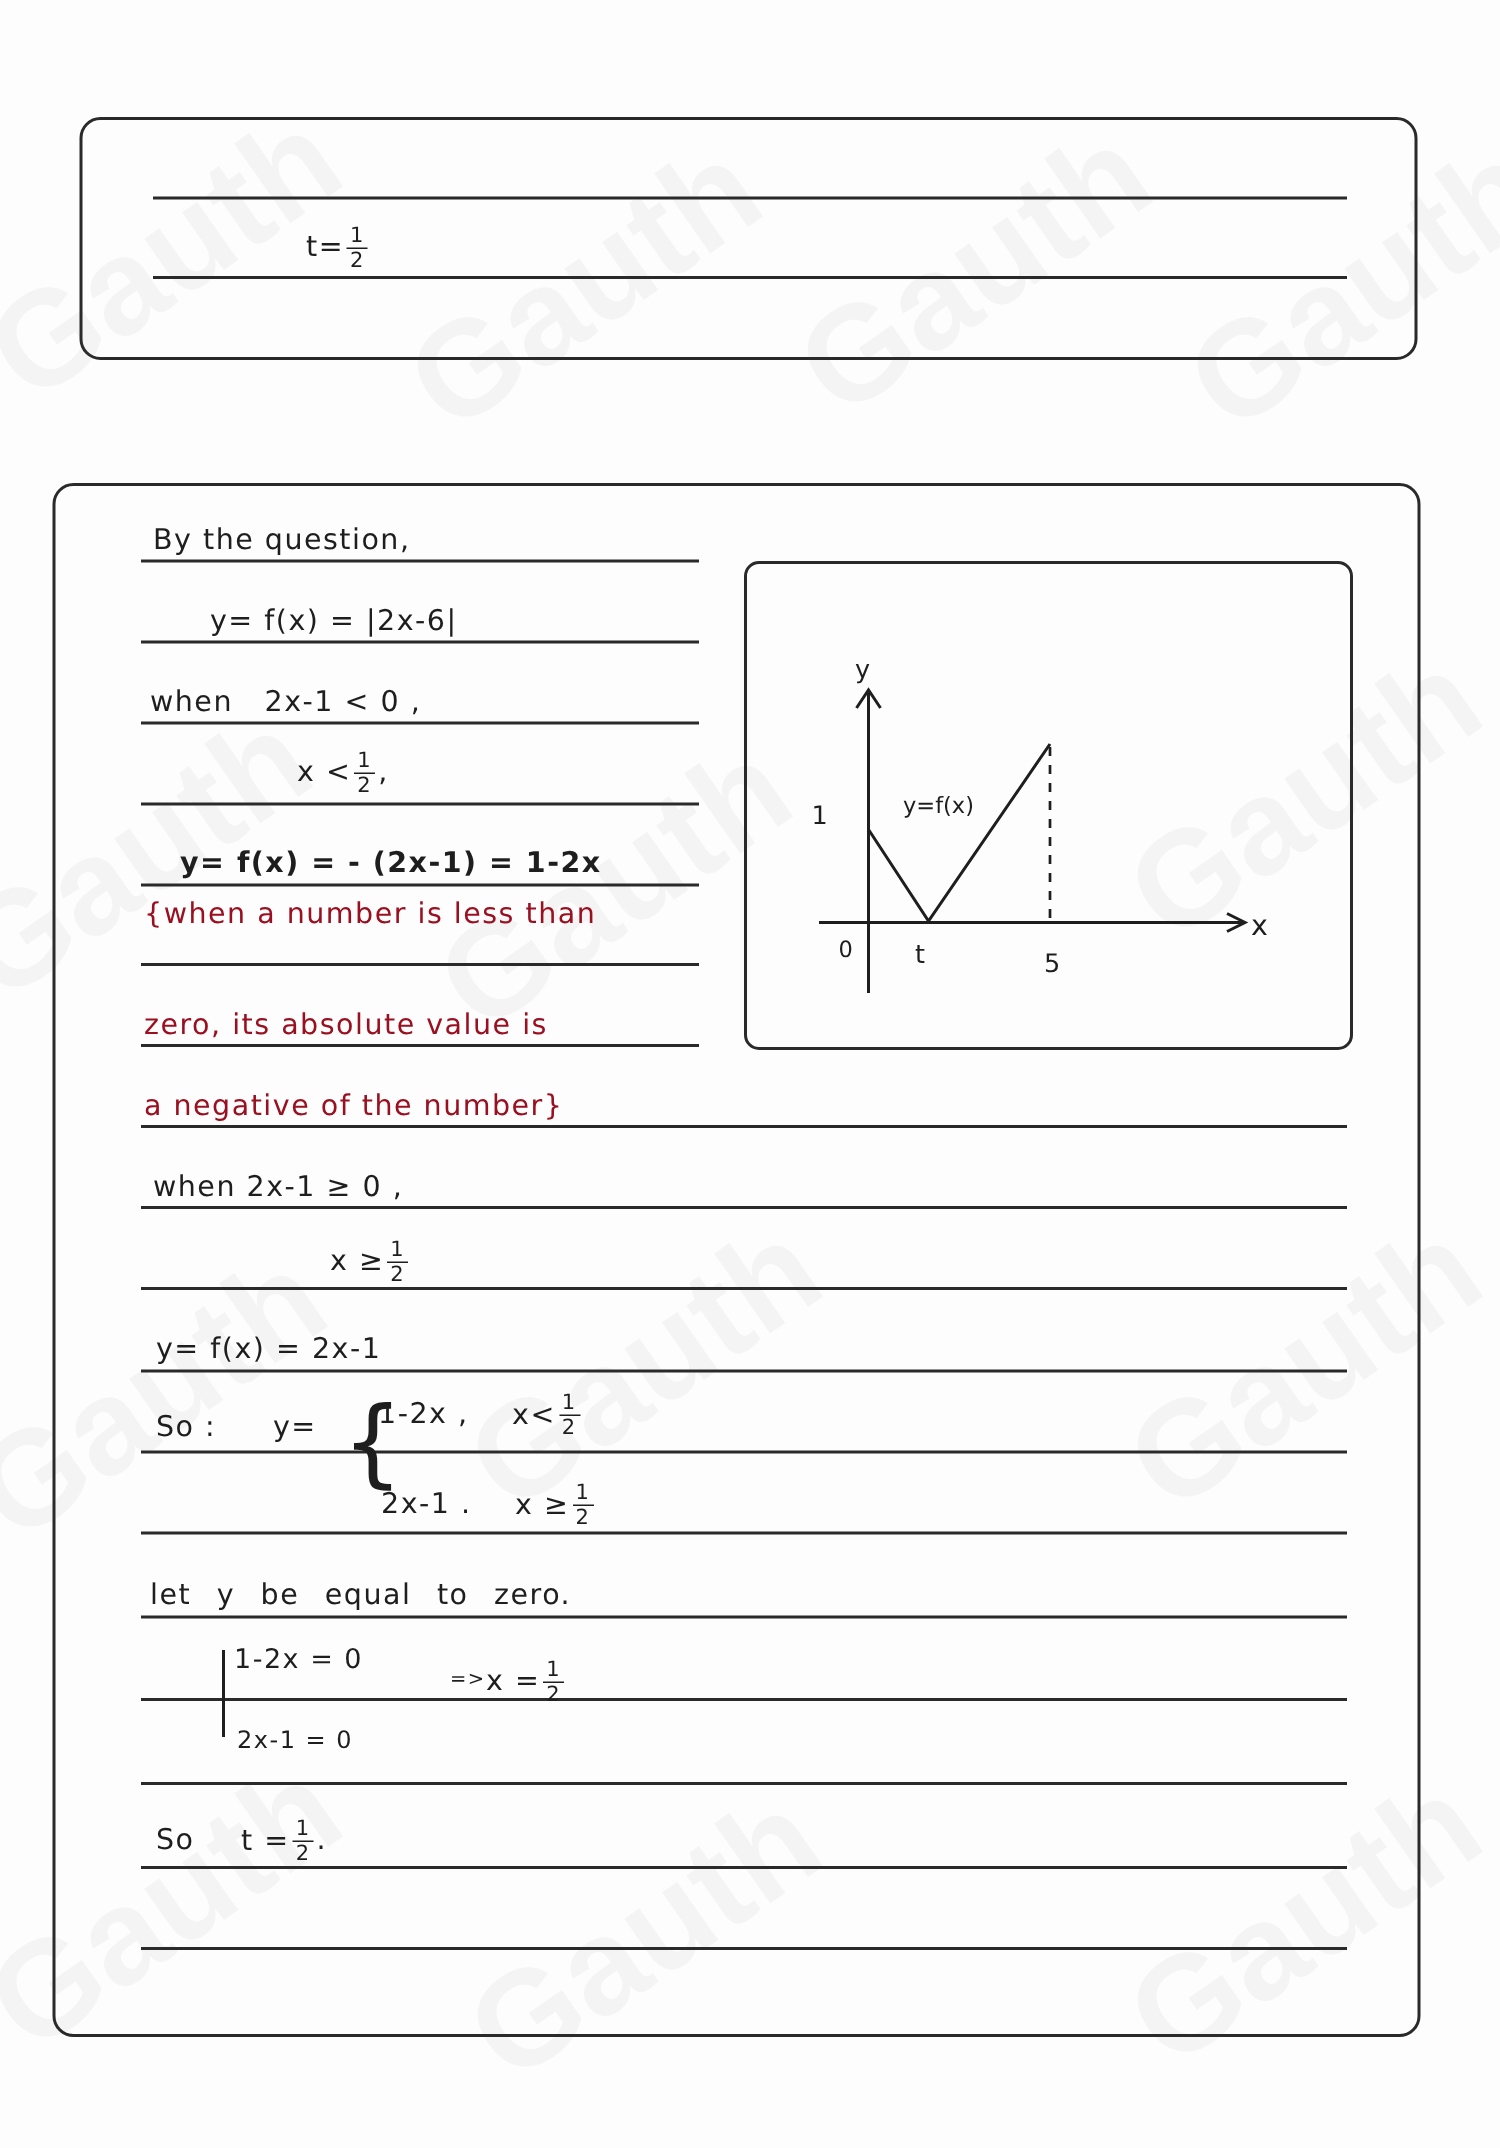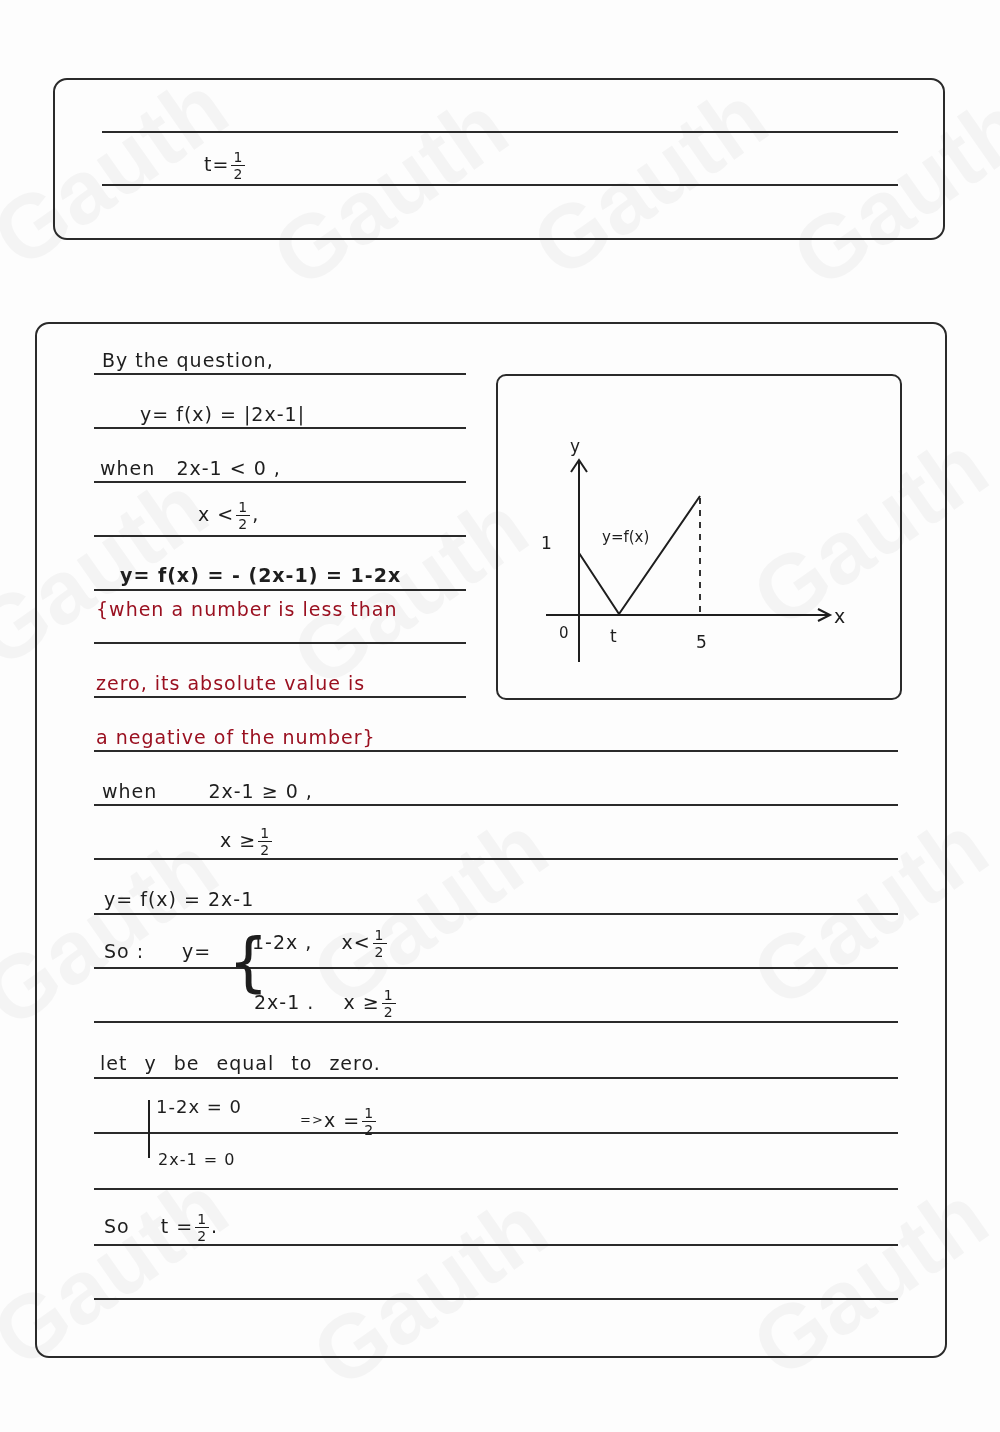--- a/index.html
+++ b/index.html
@@ -83,40 +83,40 @@
 <div class="rule" style="left:94px;top:913px;width:804px;"></div>
 <div class="rule" style="left:94px;top:967px;width:804px;"></div>
 <div class="rule" style="left:94px;top:1021px;width:804px;"></div>
 <div class="rule" style="left:94px;top:1077px;width:804px;"></div>
 <div class="rule" style="left:94px;top:1132px;width:804px;"></div>
 <div class="rule" style="left:94px;top:1188px;width:804px;"></div>
 <div class="rule" style="left:94px;top:1244px;width:804px;"></div>
 <div class="rule" style="left:94px;top:1298px;width:804px;"></div>
 
 <div class="hw" style="left:102px;top:349px;">By the question,</div>
-<div class="hw" style="left:140px;top:403px;">y= f(x) = |2x-1|</div>
+<div class="hw" style="left:140px;top:403px;">y= f(x) = |2x-6|</div>
 <div class="hw" style="left:100px;top:457px;">
   <span>when</span>
   <span style="margin-left:14px;">2x-1 &lt; 0 ,</span>
 </div>
 <div class="hw" style="left:198px;top:500px;">
   <span>x &lt;</span><span class="frac">
       <span class="num">1</span>
       <span class="den">2</span>
     </span><span>,</span>
 </div>
 <div class="hw" style="left:120px;top:564px;font-weight:bold;">y= f(x) = - (2x-1) = 1-2x</div>
 
 <div class="hw red" style="left:96px;top:598px;">{when a number is less than</div>
 <div class="hw red" style="left:96px;top:672px;">zero, its absolute value is</div>
 <div class="hw red" style="left:96px;top:726px;">a negative of the number}</div>
 
 <div class="hw" style="left:102px;top:780px;">
   <span>when</span>
-  <span style="margin-left:44px;">2x-1 ≥ 0 ,</span>
+  <span style="">2x-1 ≥ 0 ,</span>
 </div>
 <div class="hw" style="left:220px;top:826px;">
   <span>x ≥</span><span class="frac">
       <span class="num">1</span>
       <span class="den">2</span>
     </span>
 </div>
 <div class="hw" style="left:104px;top:888px;">y= f(x) = 2x-1</div>
 
 <div class="hw" style="left:104px;top:940px;">So :</div>

